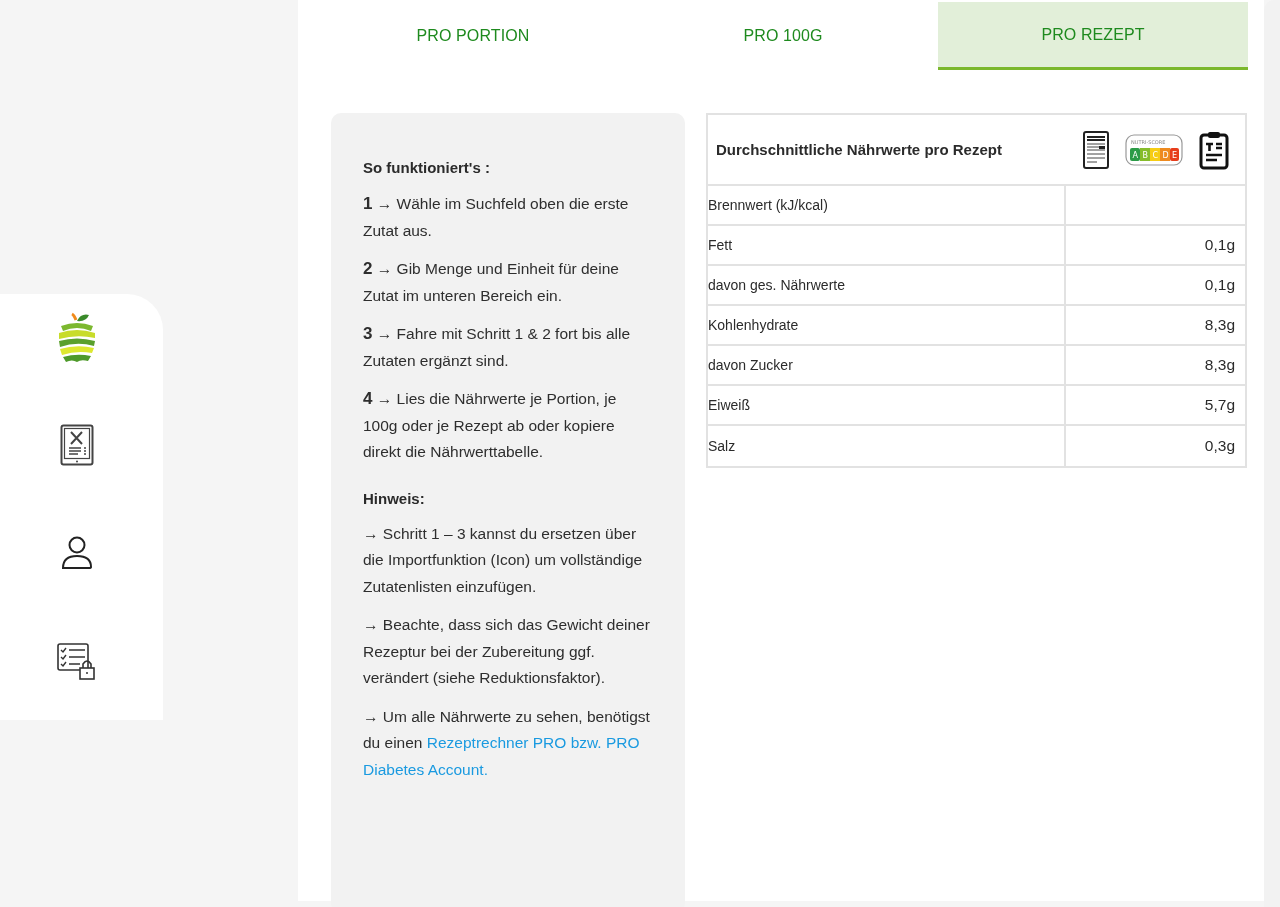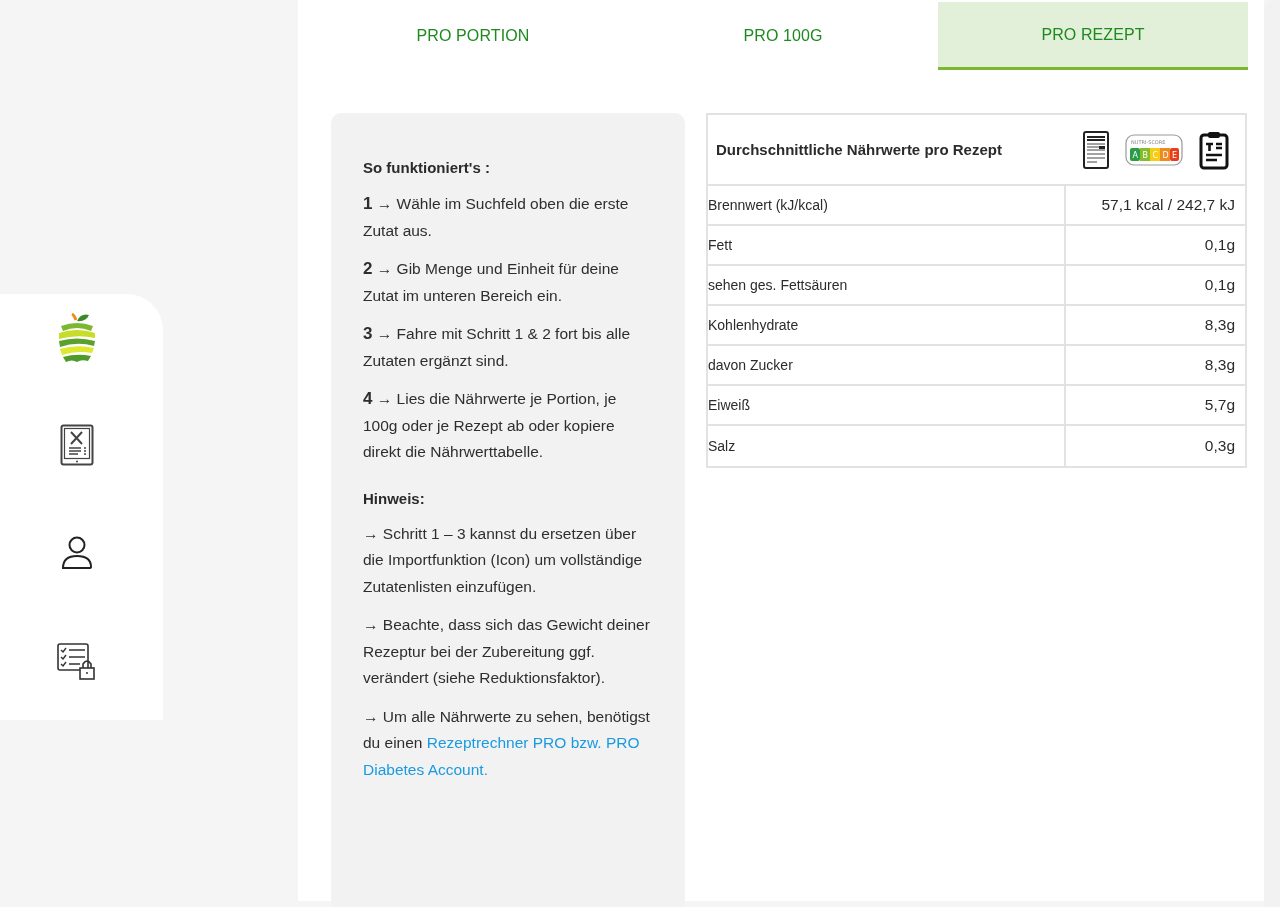--- a/index.html
+++ b/index.html
@@ -179,28 +179,27 @@
             <rect x="2" y="5" width="26" height="33" rx="3" fill="#fff" stroke="#111" stroke-width="3"></rect>
             <rect x="9" y="2" width="12" height="6" rx="2" fill="#111"></rect>
             <path d="M7 14 H14 M10.5 14 V21" stroke="#111" stroke-width="2.6"></path>
             <path d="M17 14 H23 M17 18 H23 M7 25 H23 M7 30 H18" stroke="#111" stroke-width="2.6"></path>
           </svg>
         </span>
       </div>
     </div>
     <div class="nrow">
         <div class="label">Brennwert (kJ/kcal)</div>
-        <div class="val">57,1 kcal / 242,7 kJ</div>
       </div>
     <div class="nrow">
         <div class="label">Fett</div>
         <div class="val">0,1g</div>
       </div>
     <div class="nrow">
-        <div class="label">sehen ges. Fettsäuren</div>
+        <div class="label">davon ges. Nährwerte</div>
         <div class="val">0,1g</div>
       </div>
     <div class="nrow">
         <div class="label">Kohlenhydrate</div>
         <div class="val">8,3g</div>
       </div>
     <div class="nrow">
         <div class="label">davon Zucker</div>
         <div class="val">8,3g</div>
       </div>

